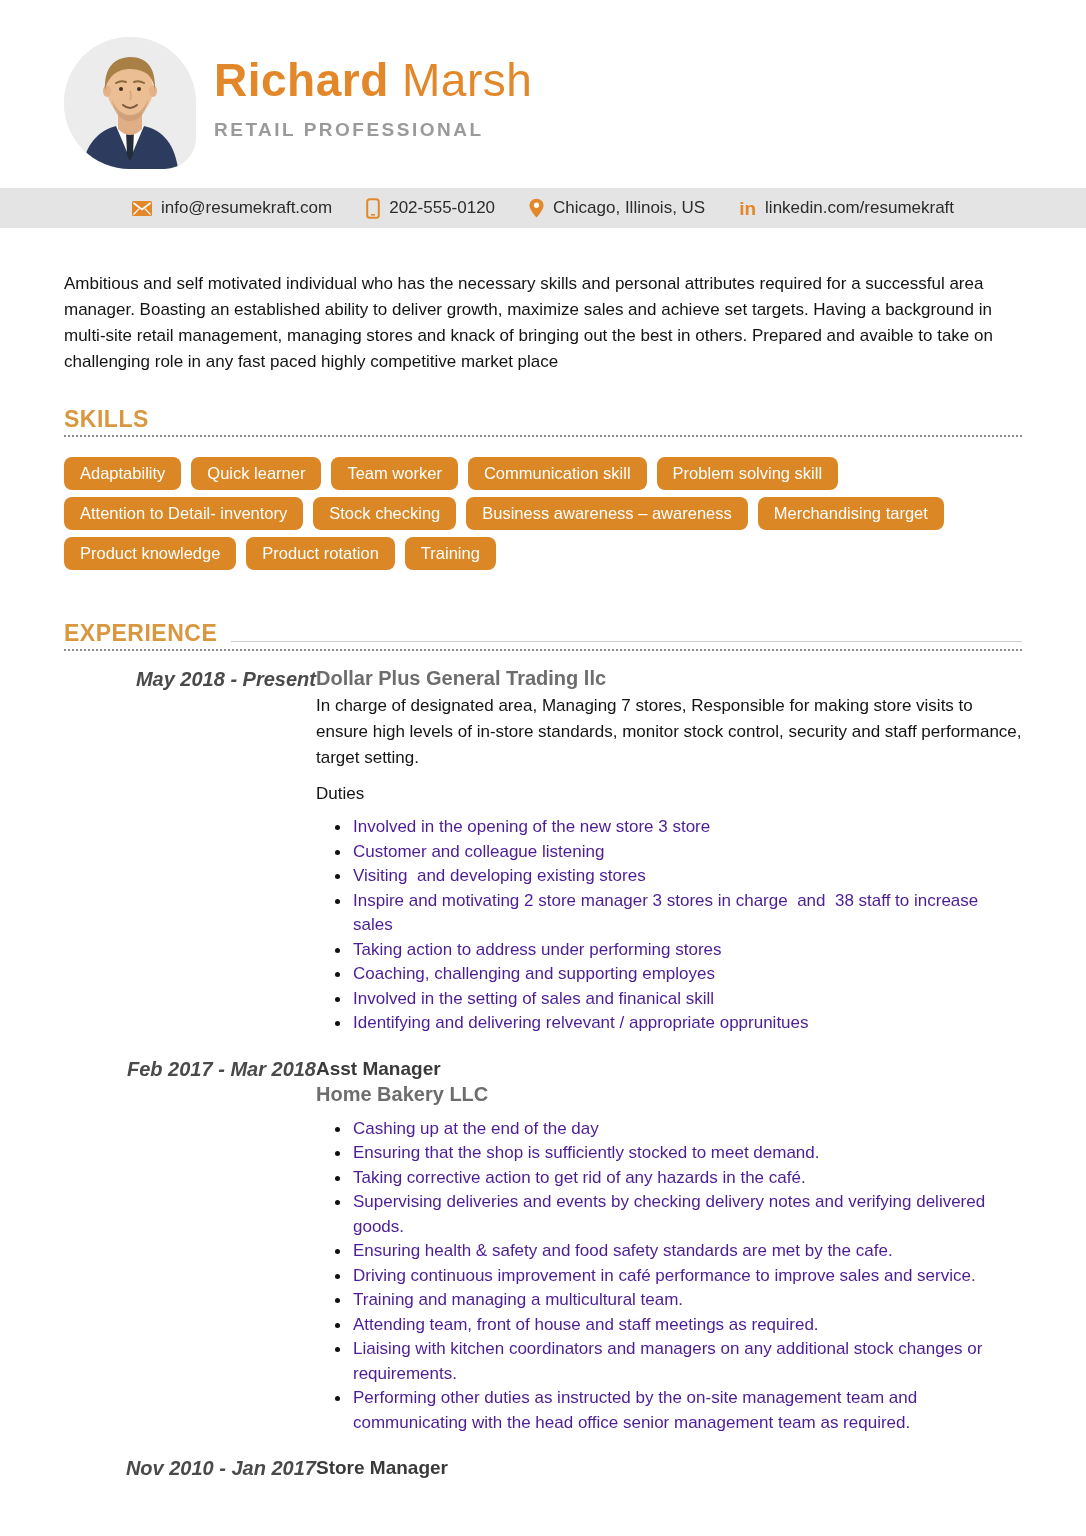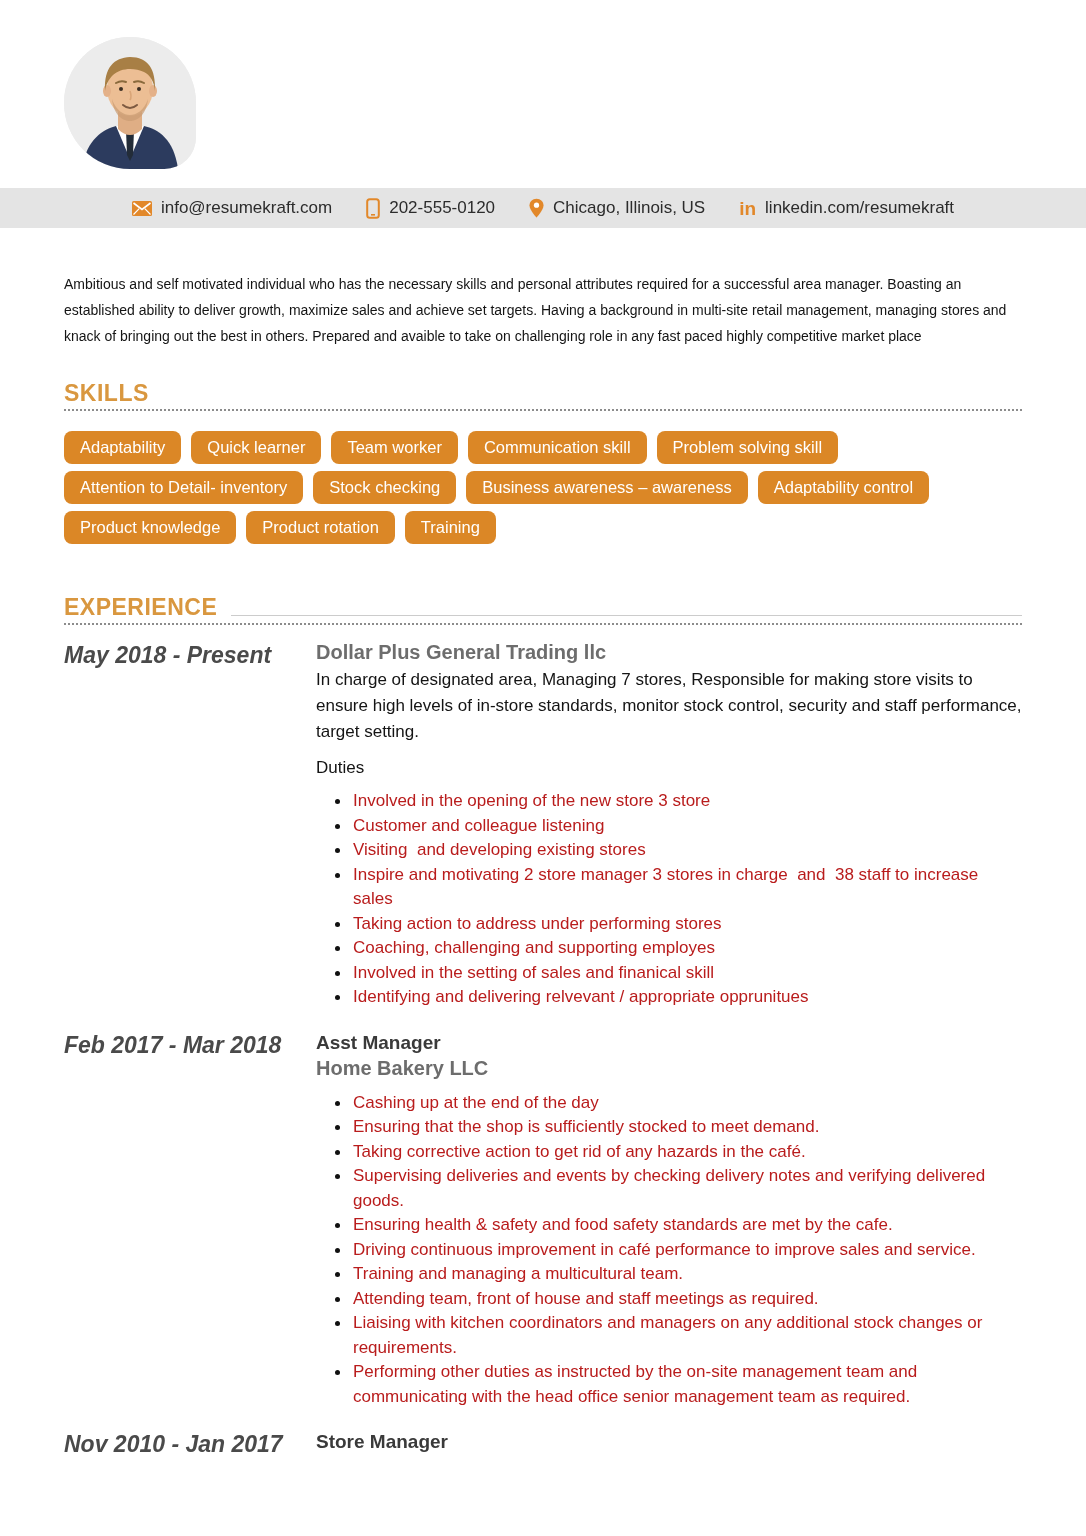--- a/index.html
+++ b/index.html
@@ -31,52 +31,52 @@
   .contact-bar {
     margin-top:19px; height:40px; background:#e4e4e4;
     display:flex; align-items:center; justify-content:center; gap:34px;
     font-size:17px; color:#2c2c2c;
   }
   .contact-item { display:flex; align-items:center; gap:9px; cursor:pointer; }
   .contact-item svg { display:block; }
   .in-glyph { font-weight:800; font-size:19px; color:#e2882a; line-height:1; }
   
   .main { padding:0 64px; }
-  .summary { margin-top:43px; font-size:14px; line-height:26px; color:#141414; }
+  .summary { margin-top:43px; font-size:17px; line-height:26px; color:#141414; }
   
   .section { margin-top:33px; }
   .section.experience { margin-top:52px; }
   .sec-head-row { display:flex; align-items:flex-end; padding-bottom:4px;
                   border-bottom:2px dotted #8c8c8c; }
   .sec-heading { font-size:23px; font-weight:700; color:#d9973f; letter-spacing:0.5px; line-height:1; }
   .sec-rule { flex:1; height:1px; background:#cccccc; margin-left:14px; margin-bottom:3px; }
   .sec-rule.hidden { background:transparent; }
   
   .pills { margin-top:20px; display:flex; flex-wrap:wrap; gap:7px 10px;align-items:flex-end; }
   .pill {
     background:#db8726; color:#ffffff; border-radius:8px;
     padding:6px 16px 7px 16px; font-size:16.5px; line-height:20px;
     white-space:nowrap;
   }
   
   .entries { margin-top:15px; }
   .entry { display:flex; margin-bottom:20px; }
   .entry-dates {
     width:252px; flex-shrink:0; padding-top:2px;
-    font-size:23px; font-weight:700; font-style:italic; color:#4a4a4a;
+    font-size:20px; font-weight:700; font-style:italic; color:#4a4a4a;text-align:right;
   }
   .entry-body { flex:1; min-width:0; }
   .entry-title { font-size:19px; font-weight:700; color:#3a3a3a; line-height:26px; }
   .entry-company { font-size:20px; font-weight:700; color:#6d6d6d; line-height:24px; }
   .entry-desc { margin-top:3px; font-size:17px; line-height:26px; color:#141414; }
   .duties-label { margin-top:13px; font-size:17px; color:#141414; }
   .bullet-list { list-style:none; margin-top:11px; padding-left:17px; }
   .bullet-list li {
     position:relative; padding-left:20px;
-    font-size:17px; line-height:24.5px; color:#b91c1c;
+    font-size:17px; line-height:24.5px; color:#4c1d95;
     white-space:pre-wrap;
   }
   .bullet-list li::before {
     content:""; position:absolute; left:2px; top:10px;
     width:5px; height:5px; border-radius:50%; background:#111111;
   }
 </style>
 </head>
 <body>
 
@@ -94,20 +94,27 @@
       <path d="M48 62 C50 80 60 84 66 84 C72 84 82 80 84 62 C80 74 72 78 66 78 C60 78 52 74 48 62 Z" fill="#c99b72" opacity="0.7"></path>
       <path d="M41 54 C40 30 50 21 66 20 C84 20 92 32 91 54 C90 44 86 38 80 35 C70 30 56 31 49 38 C45 42 42 47 41 54 Z" fill="#a87f45"></path>
       <circle cx="57" cy="52" r="2" fill="#3c2f23"></circle>
       <circle cx="75" cy="52" r="2" fill="#3c2f23"></circle>
       <path d="M52 46 q5 -3 10 -1" stroke="#8a6a3c" stroke-width="2" fill="none" stroke-linecap="round"></path>
       <path d="M70 45 q5 -2 10 1" stroke="#8a6a3c" stroke-width="2" fill="none" stroke-linecap="round"></path>
       <path d="M66 54 q2 6 0 9" stroke="#d9a577" stroke-width="1.6" fill="none"></path>
       <path d="M59 68 q7 6 14 0" stroke="#7d5a41" stroke-width="2" fill="none" stroke-linecap="round"></path>
     </svg>
   </div>
+  <div class="name-block">
+    <div class="name">
+      <span class="first">Richard</span>
+      <span class="last">Marsh</span>
+    </div>
+    <div class="job-title">RETAIL PROFESSIONAL</div>
+  </div>
 </div>
 
 <div class="contact-bar">
   <div class="contact-item">
     <svg width="20" height="15" viewBox="0 0 20 15">
       <rect width="20" height="15" rx="1.5" fill="#e2882a"></rect>
       <path d="M1.5 2 L10 8.5 L18.5 2" stroke="#ffffff" stroke-width="1.6" fill="none"></path>
       <path d="M1.5 13.5 L7.2 7.6 M18.5 13.5 L12.8 7.6" stroke="#ffffff" stroke-width="1.2" fill="none"></path>
     </svg>
     <span>info@resumekraft.com</span>
@@ -152,21 +159,21 @@
         <span class="pill">Communication skill</span>
 
         <span class="pill">Problem solving skill</span>
 
         <span class="pill">Attention to Detail- inventory</span>
 
         <span class="pill">Stock checking</span>
 
         <span class="pill">Business awareness – awareness</span>
 
-        <span class="pill">Adaptability control</span>
+        <span class="pill">Merchandising target</span>
 
         <span class="pill">Product knowledge</span>
 
         <span class="pill">Product rotation</span>
 
         <span class="pill">Training</span>
       </div>
   </div>
 
   <div class="section experience">

